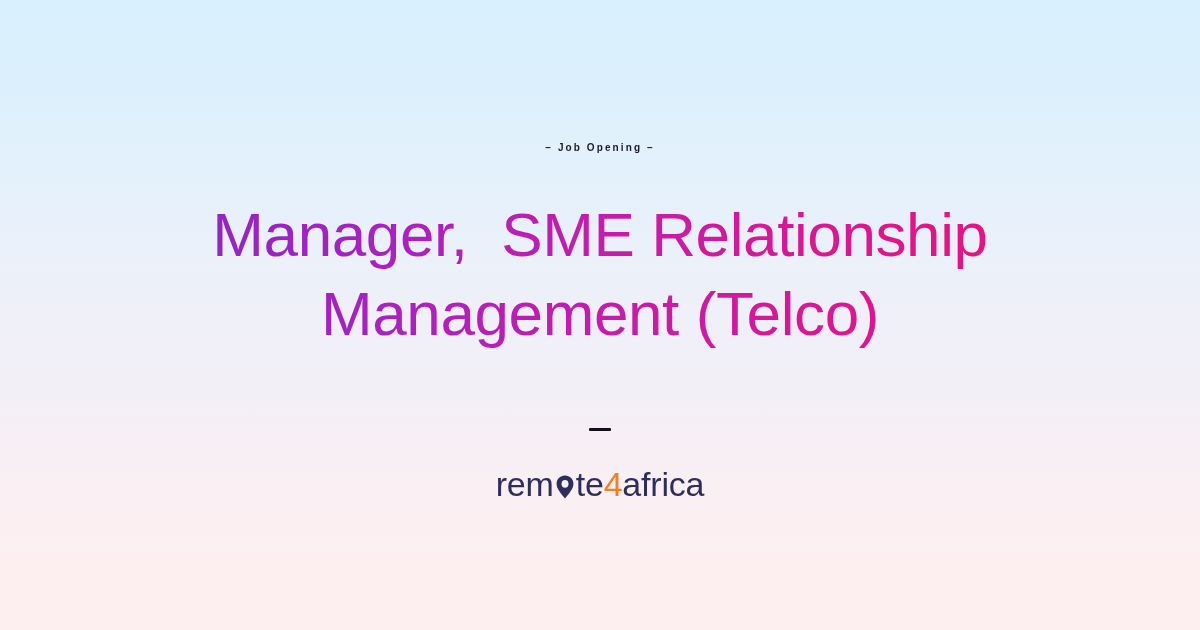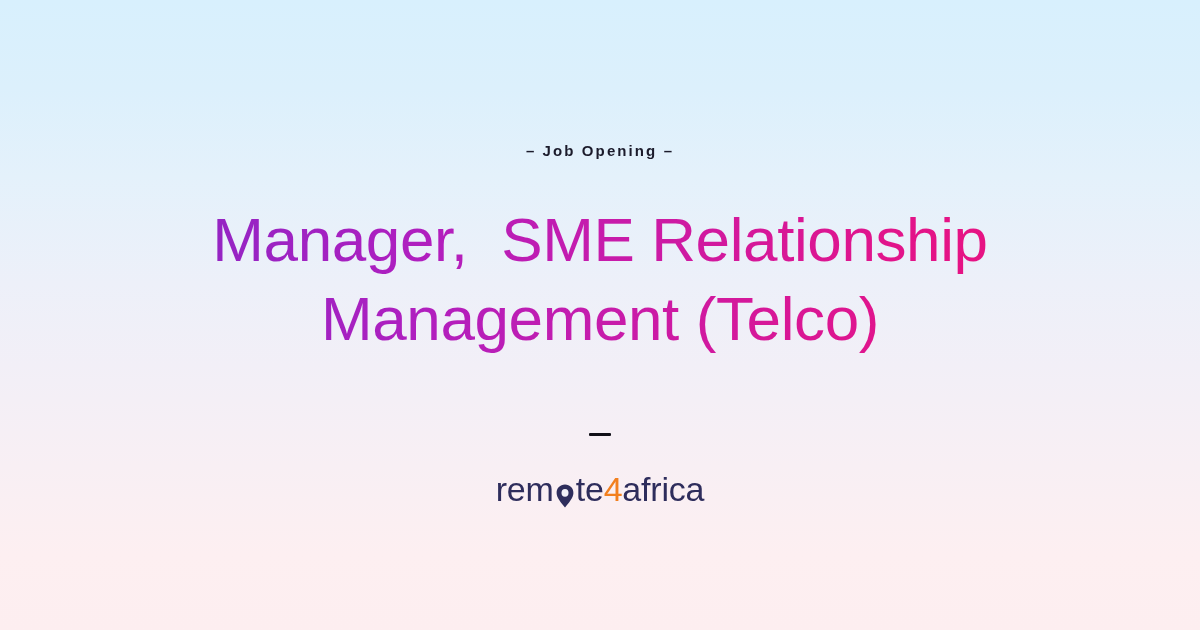--- a/index.html
+++ b/index.html
@@ -31,21 +31,21 @@
         #fdeef0 100%);
     display: flex;
     flex-direction: column;
     align-items: center;
     justify-content: flex-start;
   }
 
   
   #eyebrow {
     margin-top: 143px;
-    font-size: 15px;
+    font-size: 10px;
     font-weight: 600;
     letter-spacing: 2.1px;
     color: #1b1b2b;
     white-space: nowrap;
     line-height: 1;
     text-align: center;
   }
 
   
   #headline {
@@ -83,21 +83,21 @@
     width: 22px;
     height: 3px;
     background: #101018;
     border-radius: 1px;
   }
 
   
   #brand {
     margin-top: 30px;
     display: flex;
-    align-items: flex-end;
+    align-items: center;
     justify-content: center;
     font-size: 34px;
     font-weight: 400;
     letter-spacing: -0.2px;
     line-height: 1;
     color: #2e2d5c;
     white-space: nowrap;
   }
   #brand .seg-dark { color: #2e2d5c; }
   #brand .seg-accent {

